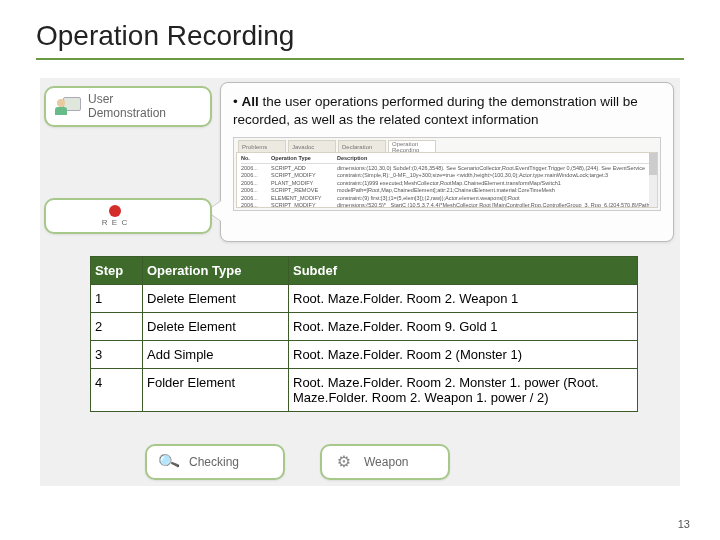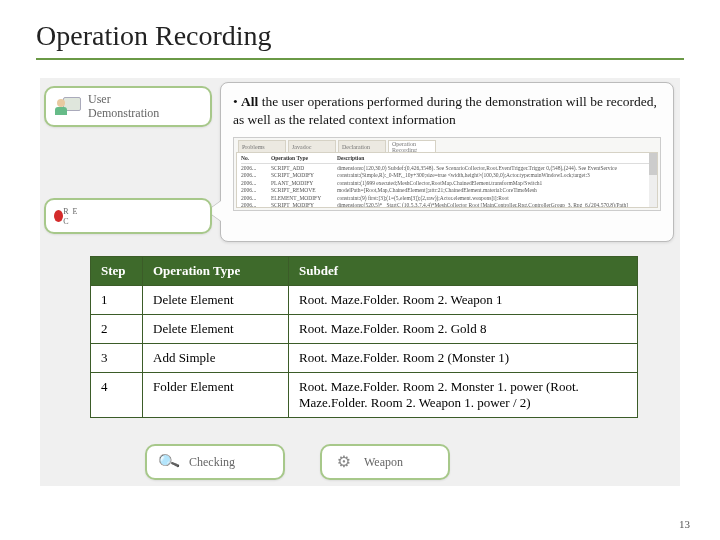--- a/index.html
+++ b/index.html
@@ -1,45 +1,45 @@
 <!DOCTYPE html>
 <html><head>
 <meta charset="utf-8">
 <style>
   * { box-sizing: border-box; margin: 0; padding: 0; }
   html, body { width: 720px; height: 540px; font-family: Arial, Helvetica, sans-serif; background: #fff; overflow: hidden; }
-  .slide { position: relative; width: 720px; height: 540px; padding: 20px 36px 0 36px; font-family: Liberation Serif, serif; }
+  .slide { position: relative; width: 720px; height: 540px; padding: 20px 36px 0 36px; }
   .title { font-size: 28px; font-weight: 400; color: #222; padding-bottom: 6px; border-bottom: 2px solid #6a9946; margin-bottom: 18px; }
   .canvas { position: relative; width: 640px; height: 408px; margin-left: 4px; background: #f0f0f0; }
   .node { position: absolute; display: flex; align-items: center; background: #fff; border: 2px solid #a7c88a; border-radius: 10px; padding: 4px 8px; gap: 6px; font-size: 12px; line-height: 1.2; color: #666; box-shadow: 0 1px 2px rgba(0,0,0,0.08); }
   .node .nicon { width: 28px; height: 24px; display: flex; align-items: center; justify-content: center; }
   .node .nlabel { white-space: pre-line; }
   .node-user { top: 8px; left: 4px; width: 168px; }
   .node-oprec { top: 120px; left: 4px; width: 168px; z-index: 3; }
-  .rec-badge { width: 30px; display:flex; flex-direction:row; align-items:center; }
+  .rec-badge { width: 30px; display:flex; flex-direction:column; align-items:center;margin-left:47px; }
   .rec-dot { width: 12px; height: 12px; border-radius: 50%; background: #d42b2b; }
   .rec-txt { font-size: 8px; letter-spacing: 1px; color: #666; margin-top:1px; }
   .node-check { bottom: 6px; left: 105px; width: 140px; }
   .node-ctrl  { bottom: 6px; left: 280px; width: 130px; }
   .callout { position: absolute; top: 4px; left: 180px; width: 454px; height: 160px; background: #fdfdfd; border: 1px solid #bbb; border-radius: 8px; padding: 10px 12px 6px 12px; z-index: 2; box-shadow: 0 1px 3px rgba(0,0,0,0.1); }
   .callout-text { font-size: 13.5px; color: #111; line-height: 1.35; }
   .callout-text .lead { font-weight: 700; }
   .callout-tail { position: absolute; left: -14px; top: 118px; width: 0; height: 0; border-top: 10px solid transparent; border-bottom: 10px solid transparent; border-right: 14px solid #fdfdfd; filter: drop-shadow(-1px 0 0 #bbb); }
   .log-thumb { margin-top: 8px; height: 74px; border: 1px solid #ccc; background: #f7f7f5; padding: 2px; display:flex; flex-direction:column; }
   .log-tabs { height: 12px; display:flex; gap:2px; padding:0 2px; }
   .log-tab { flex:0 0 auto; width:48px; height:12px; background:#ece9e1; border:1px solid #d6d2c5; border-bottom:none; font-size:6px; color:#777; display:flex; align-items:center; padding-left:3px; }
   .log-tab.active { background:#fff; }
   .log-body { flex:1; background:#fff; border:1px solid #d6d2c5; padding:2px 2px 2px 4px; overflow:hidden; position:relative; }
   .lrow { display:flex; gap:4px; font-size:5.5px; color:#555; white-space:nowrap; line-height:1.35; }
   .lrow .c1 { flex:0 0 26px; } .lrow .c2 { flex:0 0 62px; overflow:hidden; } .lrow .c3 { flex:1; overflow:hidden; }
   .lrow.hd { font-weight:bold; color:#333; border-bottom:1px solid #ddd; margin-bottom:1px; }
   .scrollbar { position:absolute; right:0; top:0; bottom:0; width:8px; background:#eee; }
   .sthumb { position:absolute; right:0; top:0; width:8px; height:22px; background:#ccc; }
   .ops-table { position: absolute; top: 178px; left: 50px; width: 548px; border-collapse: collapse; background: #fff; font-size: 13px; z-index: 4; }
-  .ops-table th, .ops-table td { border: 1px solid #3b5c28; padding: 6px 10px; text-align: left; vertical-align: top; }
+  .ops-table th, .ops-table td { border: 1px solid #3b5c28; padding: 6px 4px; text-align: left; vertical-align: top; }
   .ops-table th { background: #3e6a2b; color: #fff; font-weight: 700; }
   .ops-table .col-step { width: 52px; }
   .ops-table .col-type { width: 146px; }
   .pagenum { position: absolute; right: 30px; bottom: 10px; font-size: 11px; color: #555; }
   .mag { font-size: 16px; color: #888; transform: rotate(-20deg); }
   .gear { font-size: 16px; color: #888; }
   .user-ic { width:26px; height:22px; position:relative; }
   .user-ic .mon { width:18px; height:14px; background:#dfe6dc; border:1px solid #aab; border-radius:2px; position:absolute; right:0; top:2px; }
   .user-ic .head { width:8px; height:8px; background:#e8c9a0; border-radius:50%; position:absolute; left:2px; top:4px; }
   .user-ic .body { width:12px; height:8px; background:#6b8; border-radius:3px 3px 0 0; position:absolute; left:0; top:12px; }
@@ -146,21 +146,21 @@
       </thead>
       <tbody>
         <tr>
           <td>1</td>
           <td>Delete Element</td>
           <td>Root. Maze.Folder. Room 2. Weapon 1</td>
         </tr>
         <tr>
           <td>2</td>
           <td>Delete Element</td>
-          <td>Root. Maze.Folder. Room 2. Gold 8</td>
+          <td>Root. Maze.Folder. Room 9. Gold 1</td>
         </tr>
         <tr>
           <td>3</td>
           <td>Add Simple</td>
           <td>Root. Maze.Folder. Room 2  (Monster 1)</td>
         </tr>
         <tr>
           <td>4</td>
           <td>Folder Element</td>
           <td>Root. Maze.Folder. Room 2. Monster 1. power (Root. Maze.Folder. Room 2. Weapon 1. power / 2)</td>

